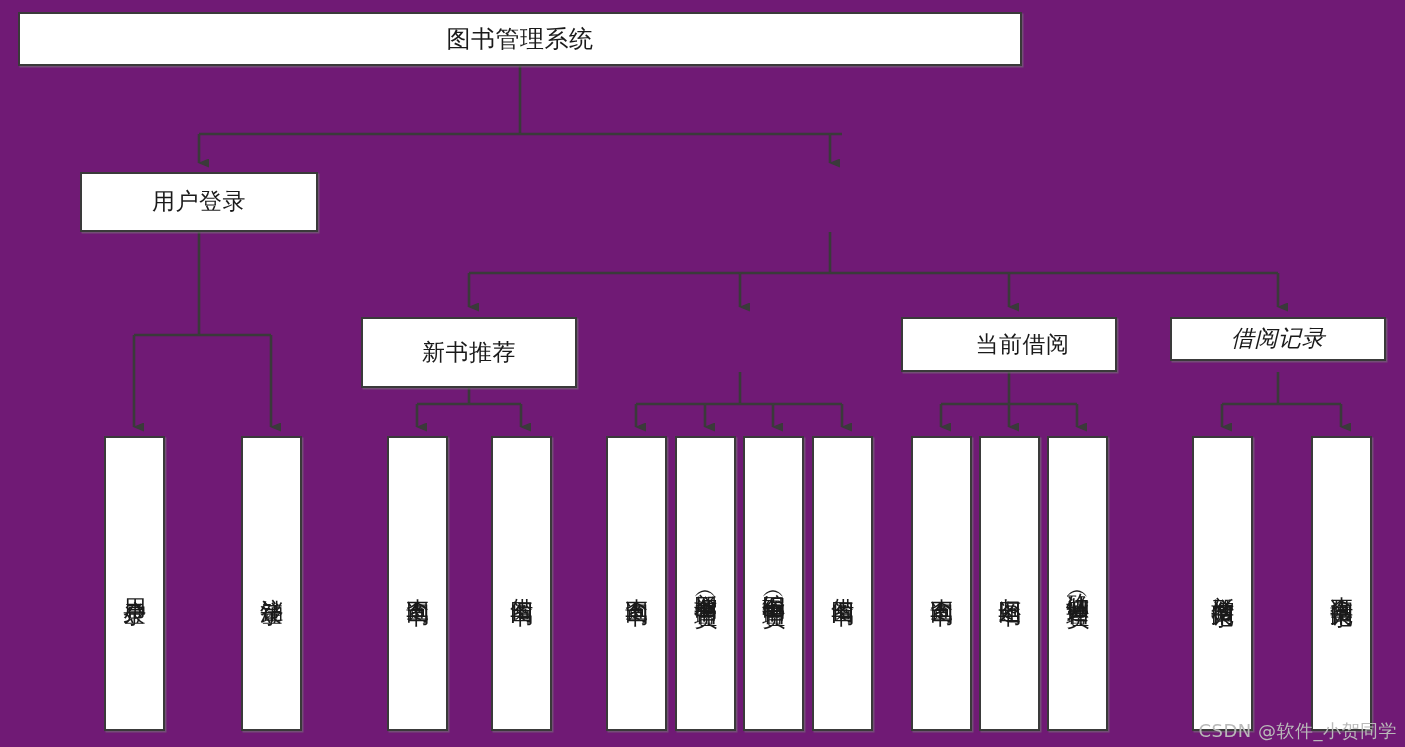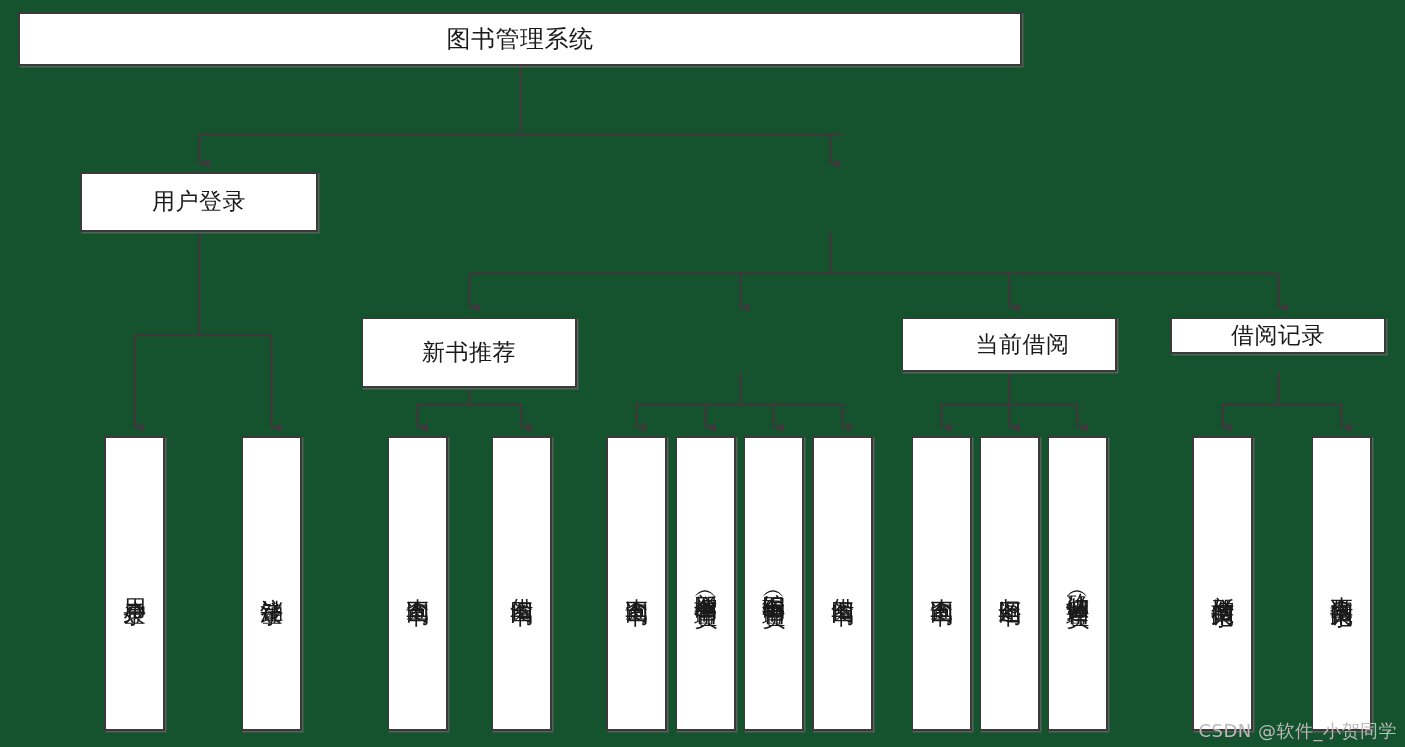--- a/index.html
+++ b/index.html
@@ -8,21 +8,21 @@
     padding: 0;
     background: #ffffff;
   }
   body {
     font-family: "DejaVu Sans", "Liberation Sans", sans-serif;
   }
   #diagram-root {
     position: relative;
     width: 1405px;
     height: 747px;
-    background: #14532d;
+    background: #701a75;
     overflow: hidden;
   }
   #connector-layer {
     position: absolute;
     left: 0;
     top: 0;
     width: 1405px;
     height: 747px;
     pointer-events: none;
   }
@@ -140,21 +140,21 @@
   <div class="node horiz" style="left:80px; top:172px; width:238px; height:60px;">
     <span class="node-label">用户登录</span>
   </div>
 
   <div class="node horiz" style="left:361px; top:317px; width:216px; height:71px;">
     <span class="node-label">新书推荐</span>
   </div>
   <div class="node horiz" style="left:901px; top:317px; width:216px; height:55px;padding-left:27px;">
     <span class="node-label">当前借阅</span>
   </div>
-  <div class="node horiz" style="left:1170px; top:317px; width:216px; height:37px;">
+  <div class="node horiz" style="left:1170px; top:317px; width:216px; height:44px;font-style:italic;">
     <span class="node-label">借阅记录</span>
   </div>
 
   <div class="node vert" style="left:104px; top:436px; width:61px; height:295px;">
     <span class="node-label">用户登录</span>
   </div>
   <div class="node vert" style="left:241px; top:436px; width:61px; height:295px;">
     <span class="node-label">注销登录</span>
   </div>
 

